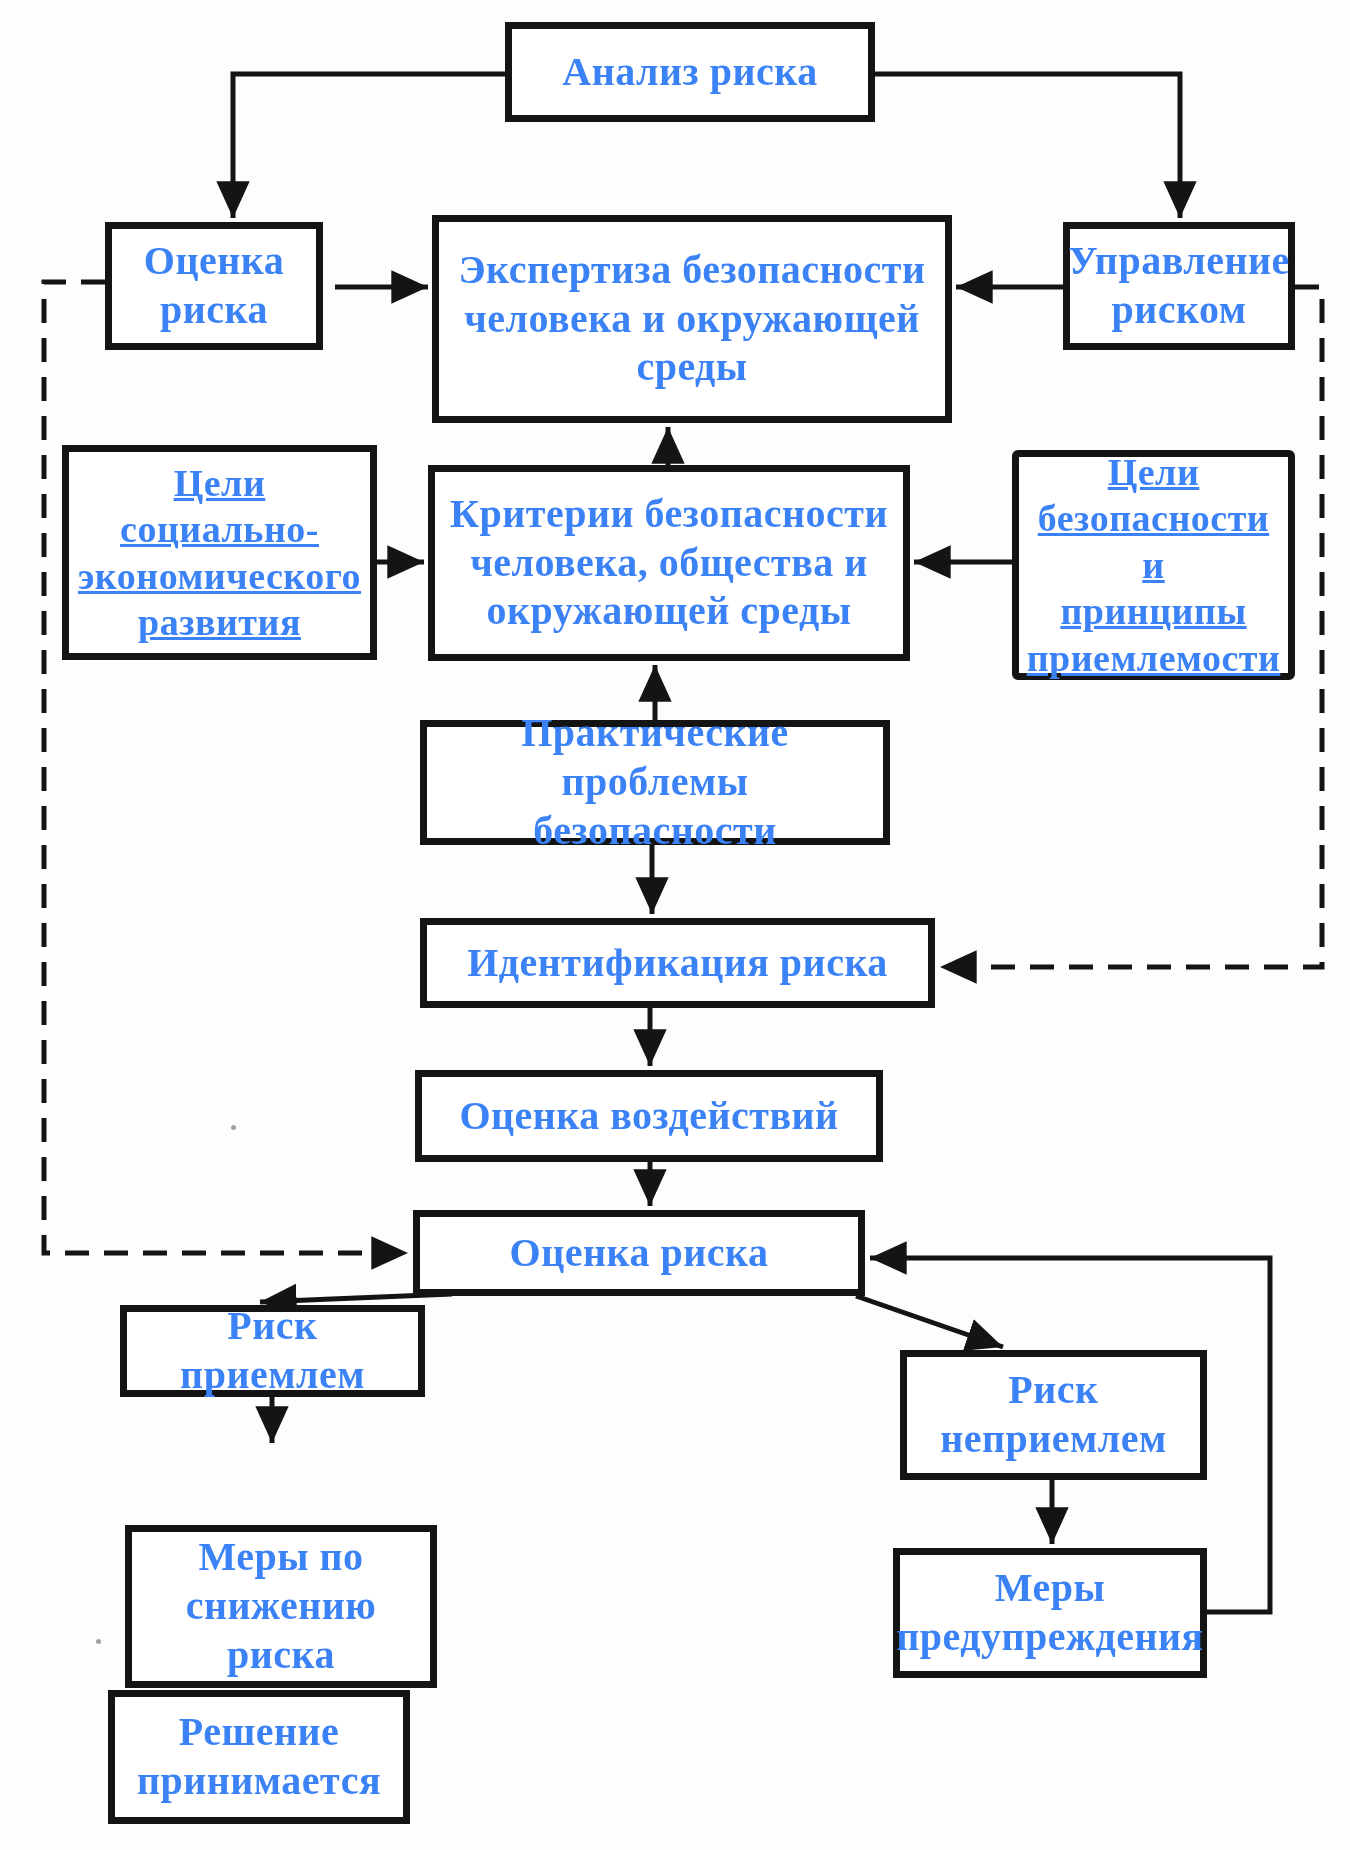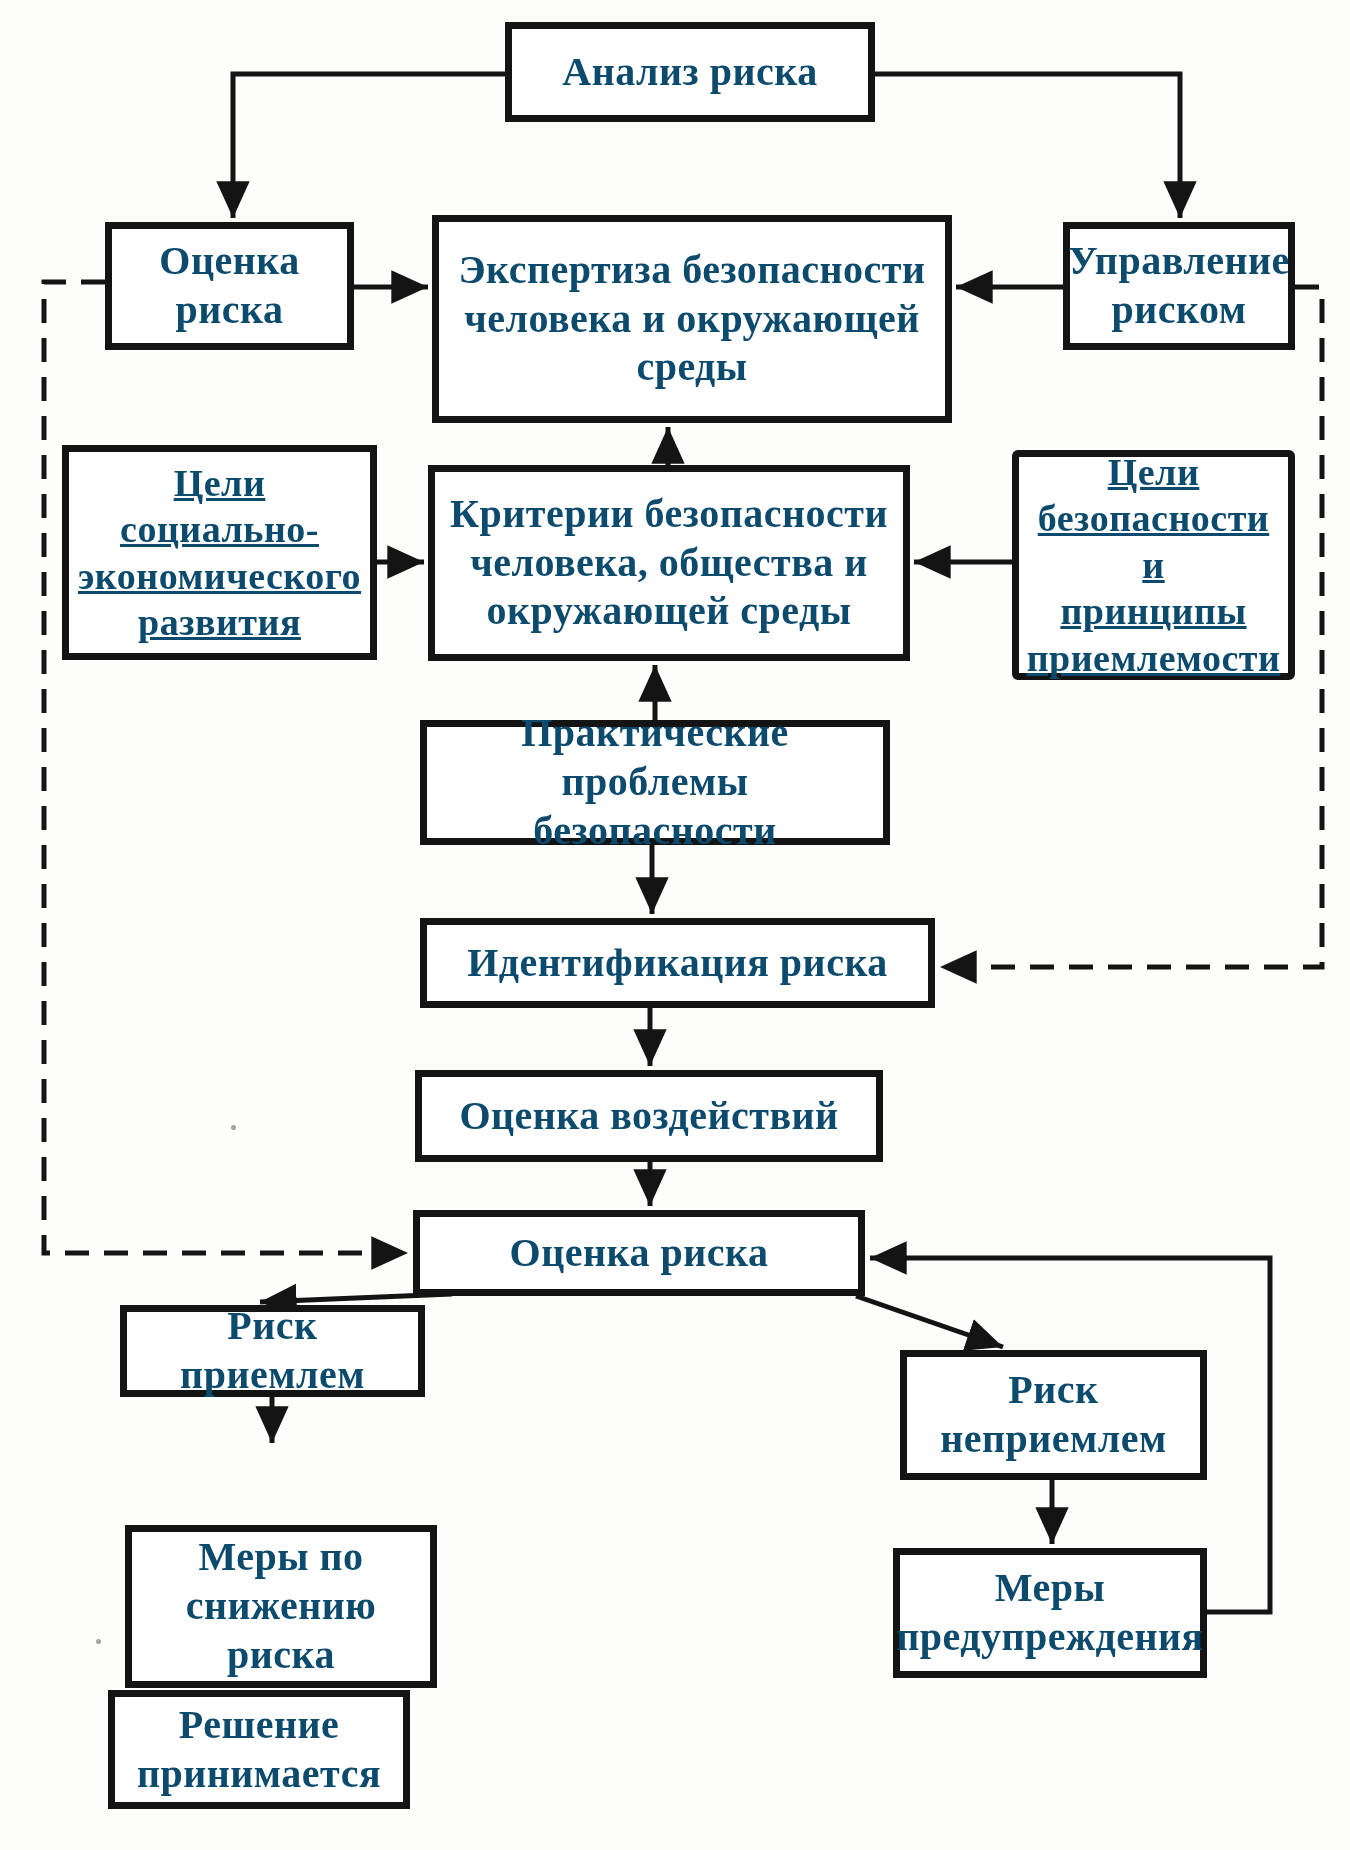--- a/index.html
+++ b/index.html
@@ -4,21 +4,21 @@
 <style>
   html, body { margin: 0; padding: 0; background: #e8e8e4; }
   .page {
     position: relative;
     width: 1350px;
     height: 1850px;
     margin: 0 auto;
     background: #fdfdfb;
     overflow: hidden;
     font-family: "Liberation Serif", "DejaVu Serif", serif;
-    color: #0c4a6e;
+    color: #3b82f6;
   }
   svg.connectors {
     position: absolute;
     left: 0; top: 0;
     width: 1350px; height: 1850px;
     pointer-events: none;
   }
   .edge {
     fill: none;
     stroke: #141414;
@@ -41,33 +41,33 @@
     white-space: pre-line;
     font-weight: 700;
     font-size: 40px;
     line-height: 1.22;
     letter-spacing: 0.5px;
     padding: 0 6px;
   }
   .fs38 .node-label { font-size: 38px; text-decoration: underline; }
   
   .n-analiz        { left: 505px;  top: 22px;   width: 370px; height: 100px; }
-  .n-ocenka-top    { left: 105px;  top: 222px;  width: 249px; height: 128px; }
+  .n-ocenka-top    { left: 105px;  top: 222px;  width: 218px; height: 128px; }
   .n-ekspertiza    { left: 432px;  top: 215px;  width: 520px; height: 208px; }
   .n-upravlenie    { left: 1063px; top: 222px;  width: 232px; height: 128px; }
   .n-celi-soc      { left: 62px;   top: 445px;  width: 315px; height: 215px; }
   .n-kriterii      { left: 428px;  top: 465px;  width: 482px; height: 196px; }
   .n-celi-bez      { left: 1012px; top: 450px;  width: 283px; height: 230px; border-radius: 6px; }
   .n-prakt         { left: 420px;  top: 720px;  width: 470px; height: 125px; }
   .n-ident         { left: 420px;  top: 918px;  width: 515px; height: 90px;  }
   .n-vozd          { left: 415px;  top: 1070px; width: 468px; height: 92px;  }
   .n-ocenka-bot    { left: 413px;  top: 1210px; width: 452px; height: 86px;  }
   .n-risk-priem    { left: 120px;  top: 1305px; width: 305px; height: 92px;  }
   .n-mery-snizh    { left: 125px;  top: 1525px; width: 312px; height: 163px; }
-  .n-reshenie      { left: 108px;  top: 1690px; width: 302px; height: 119px; }
+  .n-reshenie      { left: 108px;  top: 1690px; width: 302px; height: 134px; }
   .n-risk-nepriem  { left: 900px;  top: 1350px; width: 307px; height: 130px; }
   .n-mery-pred     { left: 893px;  top: 1548px; width: 314px; height: 130px; }
   .speck { position: absolute; width: 5px; height: 5px; border-radius: 50%; background: #555; opacity: .55; }
 </style>
 </head>
 <body>
 
 <div class="page">
 
   <svg class="connectors" viewBox="0 0 1350 1850" xmlns="http://www.w3.org/2000/svg">

